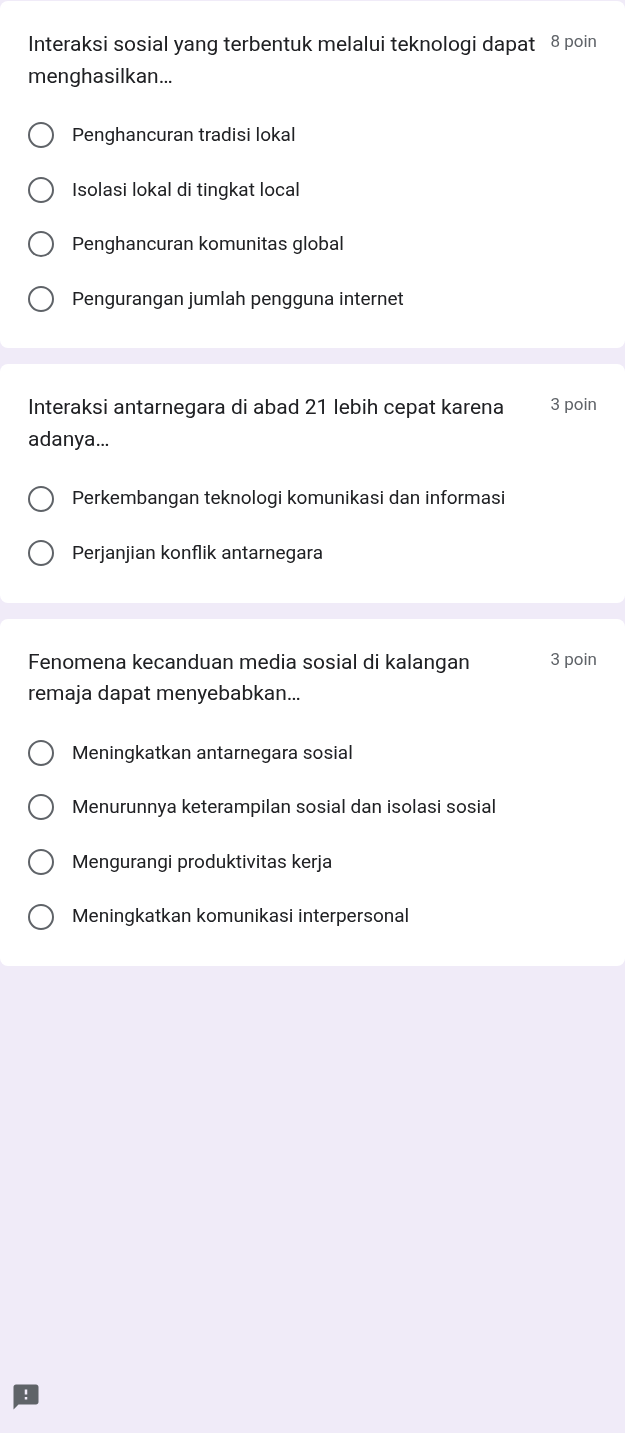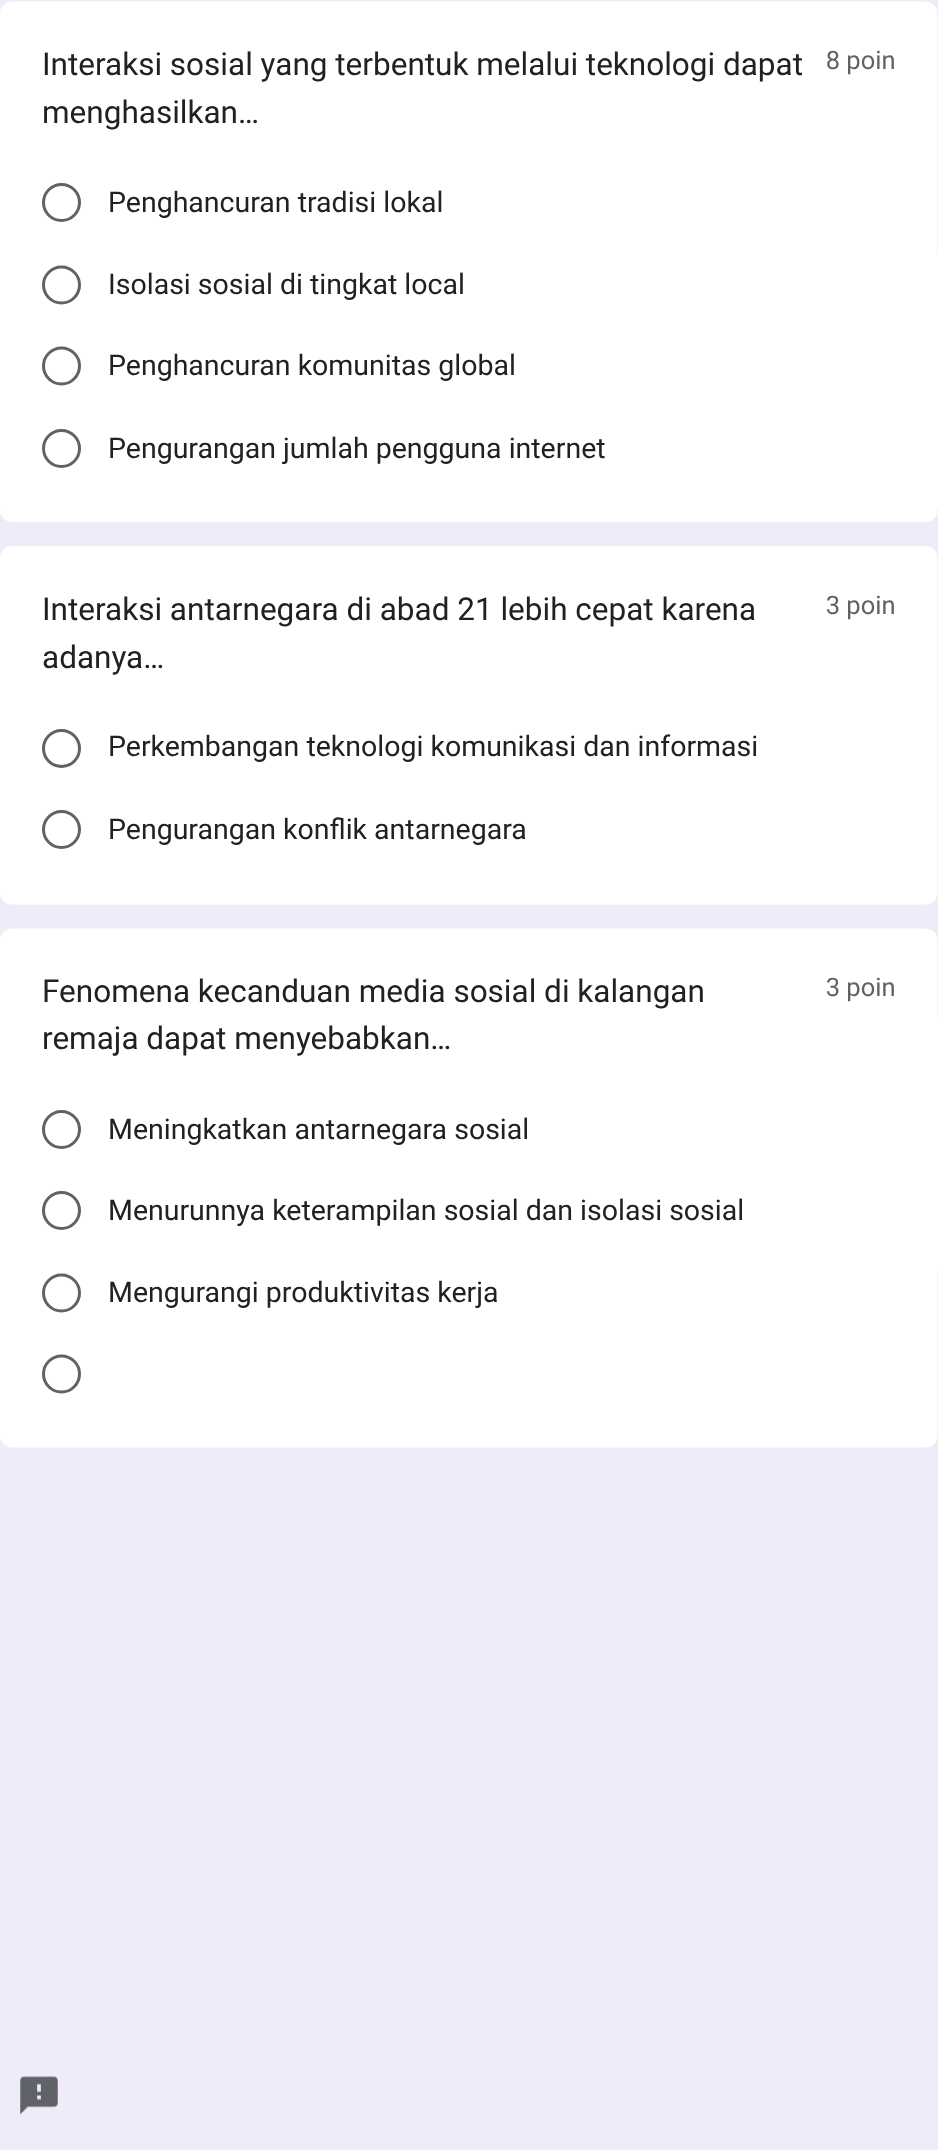--- a/index.html
+++ b/index.html
@@ -87,21 +87,21 @@
   <div class="question-header">
     <div class="question-text">Interaksi sosial yang terbentuk melalui teknologi dapat menghasilkan…</div>
     <div class="points">8 poin</div>
   </div>
   <div class="option-row">
     <div class="radio-circle"></div>
     <div class="option-label">Penghancuran tradisi lokal</div>
   </div>
   <div class="option-row">
     <div class="radio-circle"></div>
-    <div class="option-label">Isolasi sosial di tingkat local</div>
+    <div class="option-label">Isolasi lokal di tingkat local</div>
   </div>
   <div class="option-row">
     <div class="radio-circle"></div>
     <div class="option-label">Penghancuran komunitas global</div>
   </div>
   <div class="option-row">
     <div class="radio-circle"></div>
     <div class="option-label">Pengurangan jumlah pengguna internet</div>
   </div>
 </div>
@@ -110,21 +110,21 @@
   <div class="question-header">
     <div class="question-text">Interaksi antarnegara di abad 21 lebih cepat karena adanya…</div>
     <div class="points">3 poin</div>
   </div>
   <div class="option-row">
     <div class="radio-circle"></div>
     <div class="option-label">Perkembangan teknologi komunikasi dan informasi</div>
   </div>
   <div class="option-row">
     <div class="radio-circle"></div>
-    <div class="option-label">Pengurangan konflik antarnegara</div>
+    <div class="option-label">Perjanjian konflik antarnegara</div>
   </div>
 </div>
 
 <div class="question-card">
   <div class="question-header">
     <div class="question-text">Fenomena kecanduan media sosial di kalangan remaja dapat menyebabkan…</div>
     <div class="points">3 poin</div>
   </div>
   <div class="option-row">
     <div class="radio-circle"></div>
@@ -133,20 +133,21 @@
   <div class="option-row">
     <div class="radio-circle"></div>
     <div class="option-label">Menurunnya keterampilan sosial dan isolasi sosial</div>
   </div>
   <div class="option-row">
     <div class="radio-circle"></div>
     <div class="option-label">Mengurangi produktivitas kerja</div>
   </div>
   <div class="option-row">
     <div class="radio-circle"></div>
+    <div class="option-label">Meningkatkan komunikasi interpersonal</div>
   </div>
 </div>
 
 <div class="feedback-icon">
   <svg viewBox="0 0 24 24">
     <path d="M20 2H4c-1.1 0-2 .9-2 2v18l4-4h14c1.1 0 2-.9 2-2V4c0-1.1-.9-2-2-2zm-7 12h-2v-2h2v2zm0-4h-2V6h2v4z"></path>
   </svg>
 </div>
 
 </body></html>

